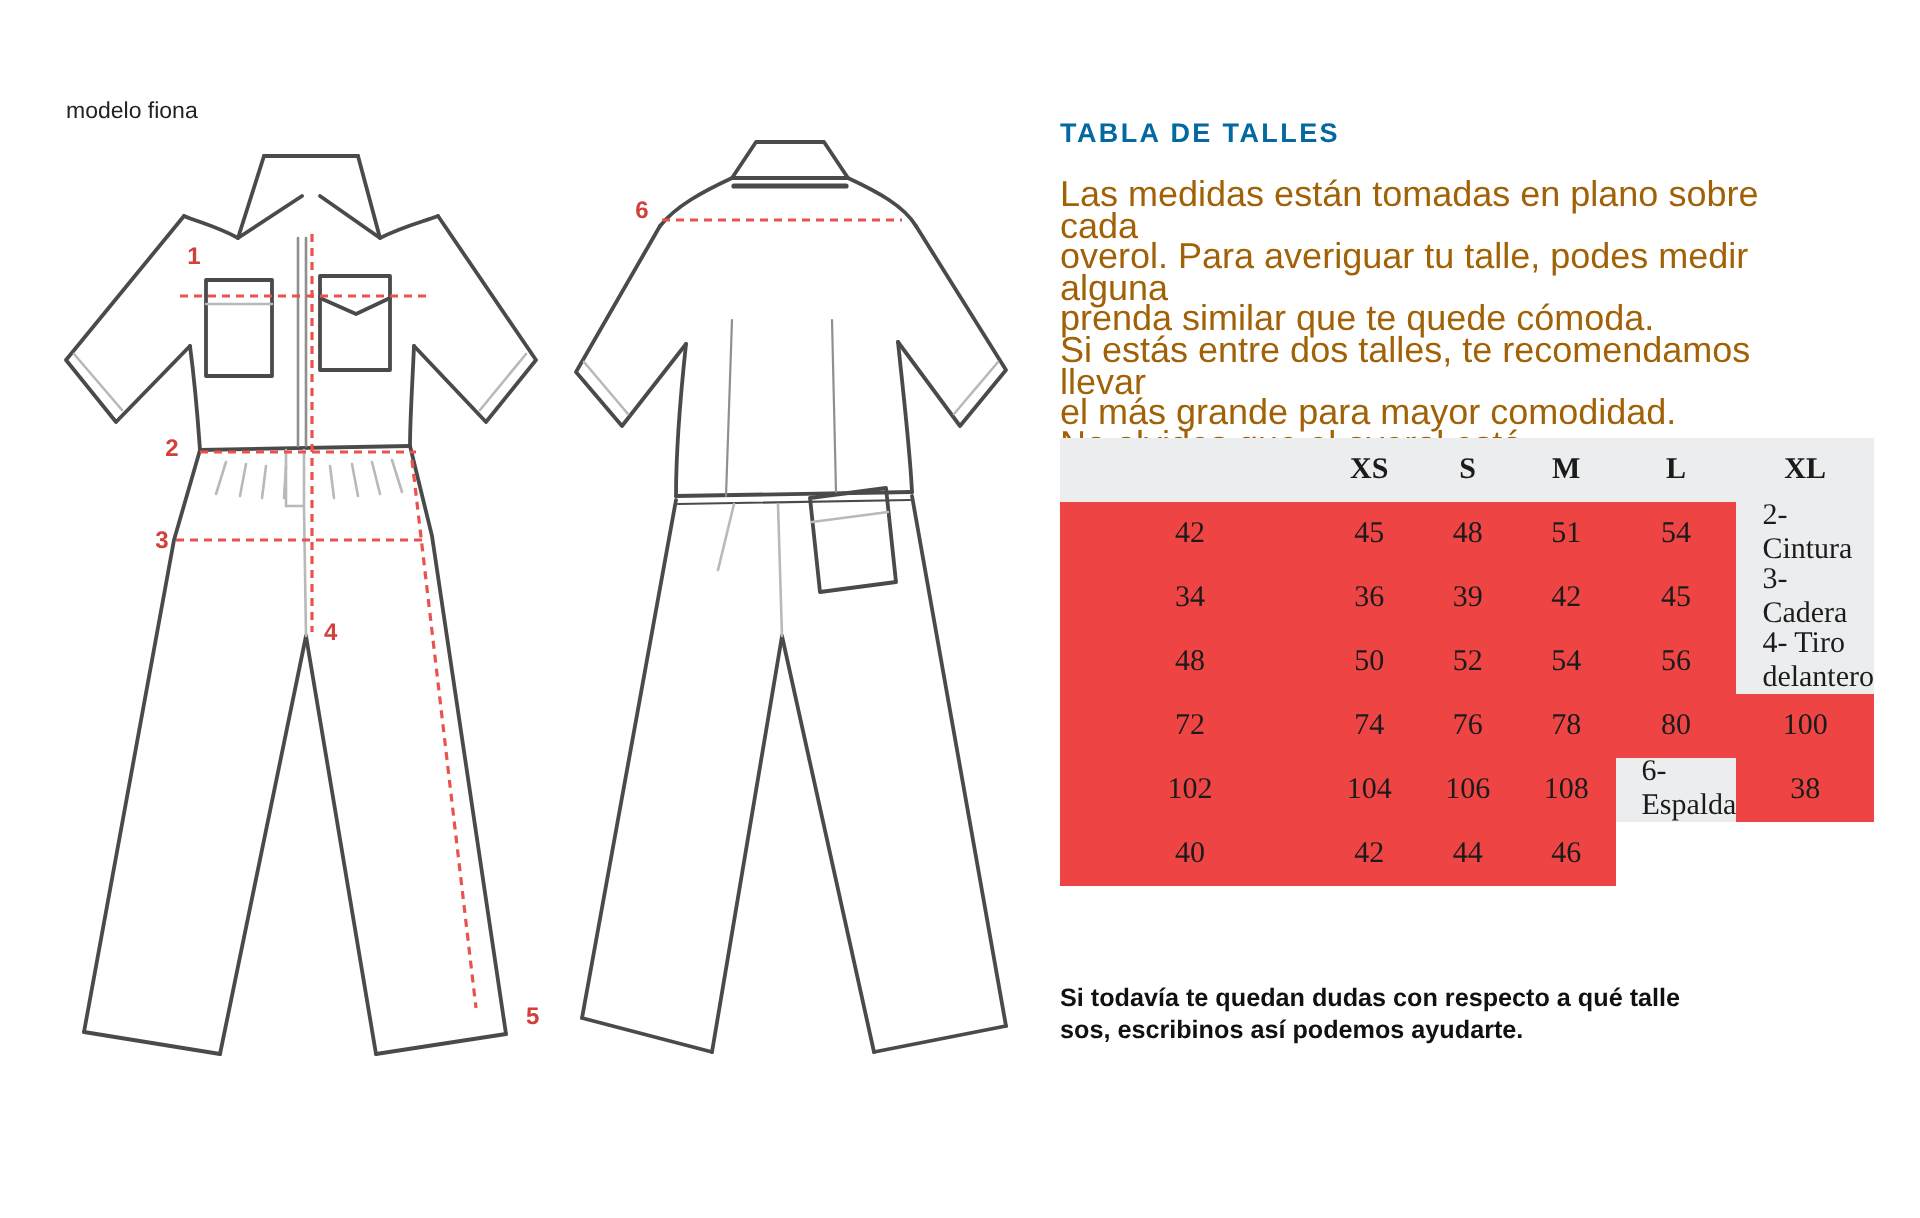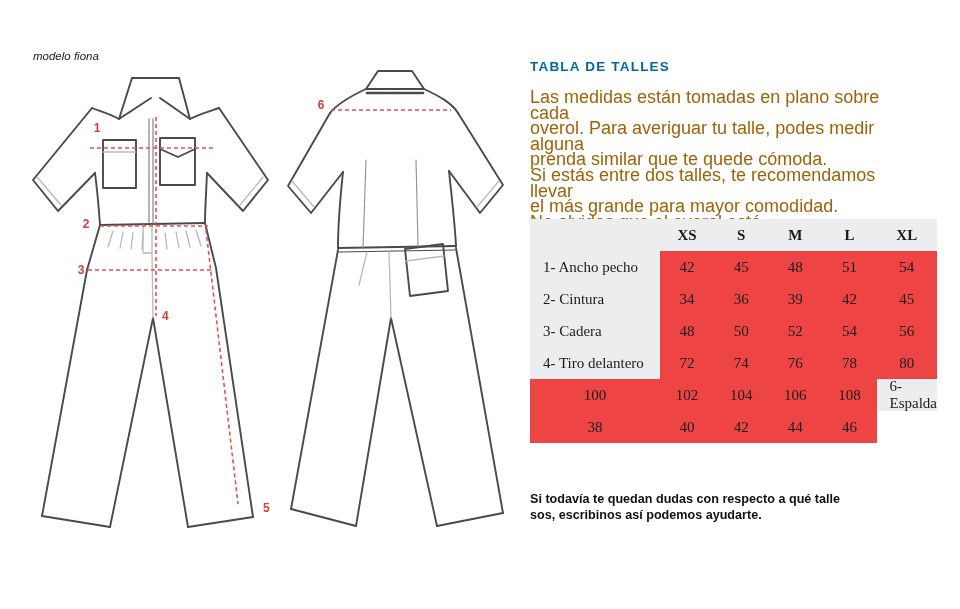--- a/index.html
+++ b/index.html
@@ -1,21 +1,21 @@
 <!DOCTYPE html>
 <html><head>
 <meta charset="utf-8">
 <style>
   html,body{margin:0;padding:0;}
   body{
     width:960px;height:609px;position:relative;background:#ffffff;
     font-family:"Liberation Sans", sans-serif;color:#1b1b1b;overflow:hidden;
   }
   .model-label{
-    position:absolute;left:33px;top:50px;font-style:italic;font-size:11.5px;color:#222;
+    position:absolute;left:33px;top:50px;font-size:11.5px;color:#222;
   }
   .drawing-svg{position:absolute;left:0;top:0;}
   .marker-num{font:bold 12px "Liberation Sans",sans-serif;fill:#d2403b;}
 
   .right-col{position:absolute;left:530px;top:0;width:412px;}
   .guide-title{
     position:absolute;left:0;top:59px;font-size:13.5px;font-weight:700;
     letter-spacing:1.2px;color:#0369a1;
   }
   .guide-intro{
@@ -163,21 +163,20 @@
 gabardina de algodón con un porcentaje de elastano.</div>
 
   <div class="size-table">
     <div class="cell corner"></div>
     <div class="cell head">XS</div>
     <div class="cell head">S</div>
     <div class="cell head">M</div>
     <div class="cell head">L</div>
     <div class="cell head">XL</div>
 
-    <div class="cell rowlabel">1- Ancho pecho</div>
     <div class="cell val">42</div>
     <div class="cell val">45</div>
     <div class="cell val">48</div>
     <div class="cell val">51</div>
     <div class="cell val">54</div>
 
     <div class="cell rowlabel">2- Cintura</div>
     <div class="cell val">34</div>
     <div class="cell val">36</div>
     <div class="cell val">39</div>

